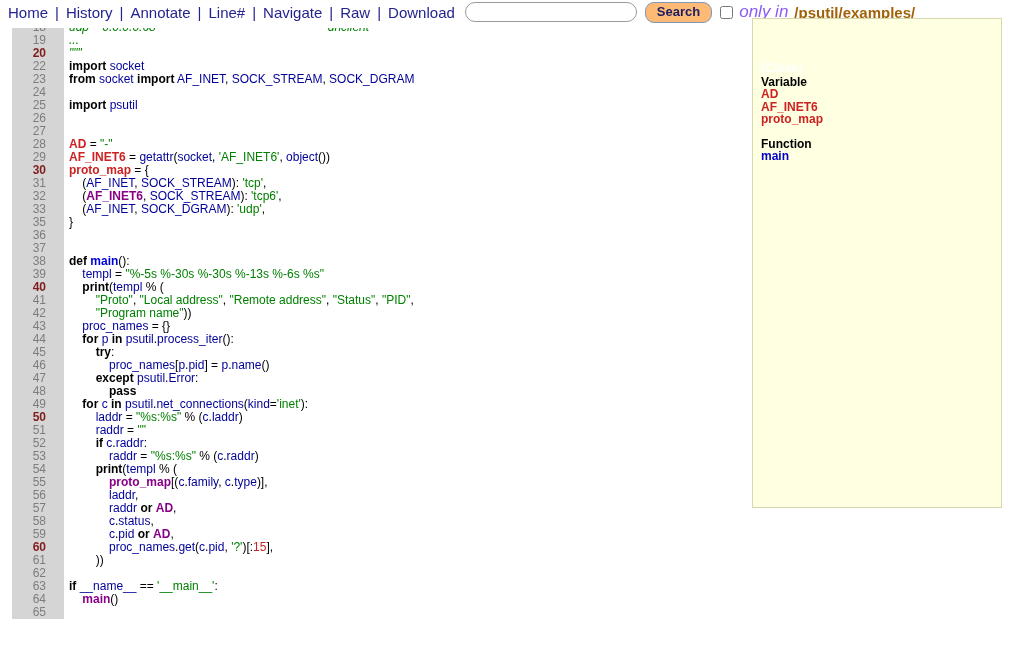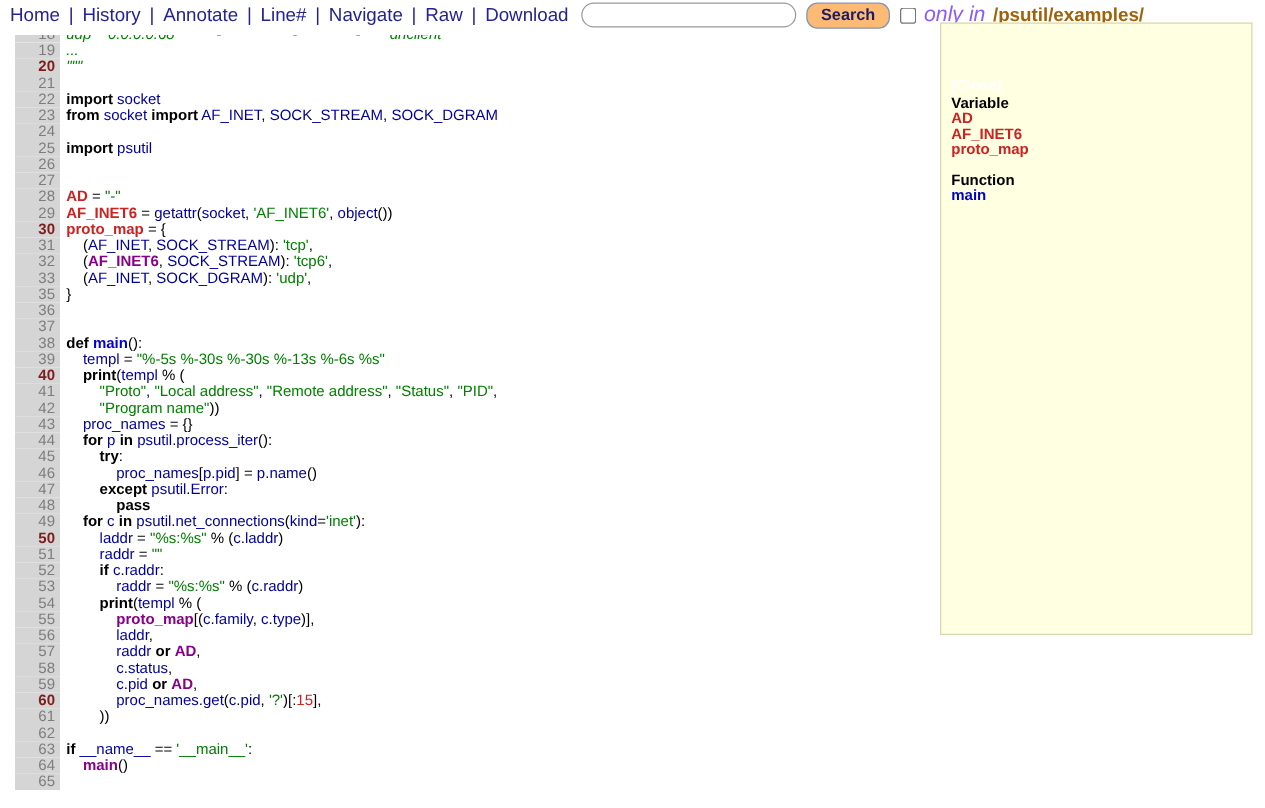--- a/index.html
+++ b/index.html
@@ -20,21 +20,21 @@
                    font-size:13px; font-weight:bold; color:#1c1c66; cursor:pointer; }
   #only-in-box { margin-left:8px; width:13px; height:13px; }
   #only-in-label { margin-left:6px; font-size:17px; color:#8b5cf6;font-style:italic; }
   #only-in-path { margin-left:6px; font-size:15px; font-weight:bold; color:#a16207; }
 
   
   #code { position:absolute; top:28px; left:12px; right:0; }
   .line { display:flex; height:13px; line-height:13px; font-size:12px; white-space:pre; }
   .line.partial { height:6px; overflow:hidden; }
   .line.partial .ln, .line.partial .cd { margin-top:-7px; }
-  .ln { display:inline-block; width:36px; min-width:28px; text-align:right; padding-right:4px;
+  .ln { display:inline-block; width:52px; min-width:28px; text-align:right; padding-right:18px;
         background:#d5d5d5; color:#7d7d7d; cursor:pointer; }
   .ln.n10 { color:#7f1d1d; font-weight:bold; }
   .cd { padding-left:5px; color:#000; }
   .tok-pl  { color:#000; }
   .tok-kw  { color:#000; font-weight:bold; }
   .tok-str { color:#008000; }
   .tok-stri{ color:#008000; font-style:italic; }
   .tok-id  { color:#000099; cursor:pointer; }
   .tok-def { color:#cc2222; font-weight:bold; cursor:pointer; }
   .tok-fn  { color:#0000dd; font-weight:bold; cursor:pointer; }
@@ -73,21 +73,20 @@
   <button id="search-button">Search</button>
   <input id="only-in-box" type="checkbox" style="">
   <span id="only-in-label">only in</span>
   <span id="only-in-path">/psutil/examples/</span>
 </div>
 
 <div id="code">
     <div class="line partial"><span class="ln">18</span><span class="cd"><span class="tok-stri">udp    0.0.0.0:68          -                 -              -       dhclient</span></span></div>
     <div class="line"><span class="ln">19</span><span class="cd"><span class="tok-stri">...</span></span></div>
     <div class="line"><span class="ln n10">20</span><span class="cd"><span class="tok-stri">"""</span></span></div>
-    <div class="line"><span class="ln">21</span><span class="cd"></span></div>
     <div class="line"><span class="ln">22</span><span class="cd"><span class="tok-kw">import</span><span class="tok-pl"> </span><span class="tok-id">socket</span></span></div>
     <div class="line"><span class="ln">23</span><span class="cd"><span class="tok-kw">from</span><span class="tok-pl"> </span><span class="tok-id">socket</span><span class="tok-pl"> </span><span class="tok-kw">import</span><span class="tok-pl"> </span><span class="tok-id">AF_INET</span><span class="tok-pl">, </span><span class="tok-id">SOCK_STREAM</span><span class="tok-pl">, </span><span class="tok-id">SOCK_DGRAM</span></span></div>
     <div class="line"><span class="ln">24</span><span class="cd"></span></div>
     <div class="line"><span class="ln">25</span><span class="cd"><span class="tok-kw">import</span><span class="tok-pl"> </span><span class="tok-id">psutil</span></span></div>
     <div class="line"><span class="ln">26</span><span class="cd"></span></div>
     <div class="line"><span class="ln">27</span><span class="cd"></span></div>
     <div class="line"><span class="ln">28</span><span class="cd"><span class="tok-def">AD</span><span class="tok-pl"> = </span><span class="tok-str">"-"</span></span></div>
     <div class="line"><span class="ln">29</span><span class="cd"><span class="tok-def">AF_INET6</span><span class="tok-pl"> = </span><span class="tok-id">getattr</span><span class="tok-pl">(</span><span class="tok-id">socket</span><span class="tok-pl">, </span><span class="tok-str">'AF_INET6'</span><span class="tok-pl">, </span><span class="tok-id">object</span><span class="tok-pl">())</span></span></div>
     <div class="line"><span class="ln n10">30</span><span class="cd"><span class="tok-def">proto_map</span><span class="tok-pl"> = {</span></span></div>
     <div class="line"><span class="ln">31</span><span class="cd"><span class="tok-pl">    (</span><span class="tok-id">AF_INET</span><span class="tok-pl">, </span><span class="tok-id">SOCK_STREAM</span><span class="tok-pl">): </span><span class="tok-str">'tcp'</span><span class="tok-pl">,</span></span></div>

